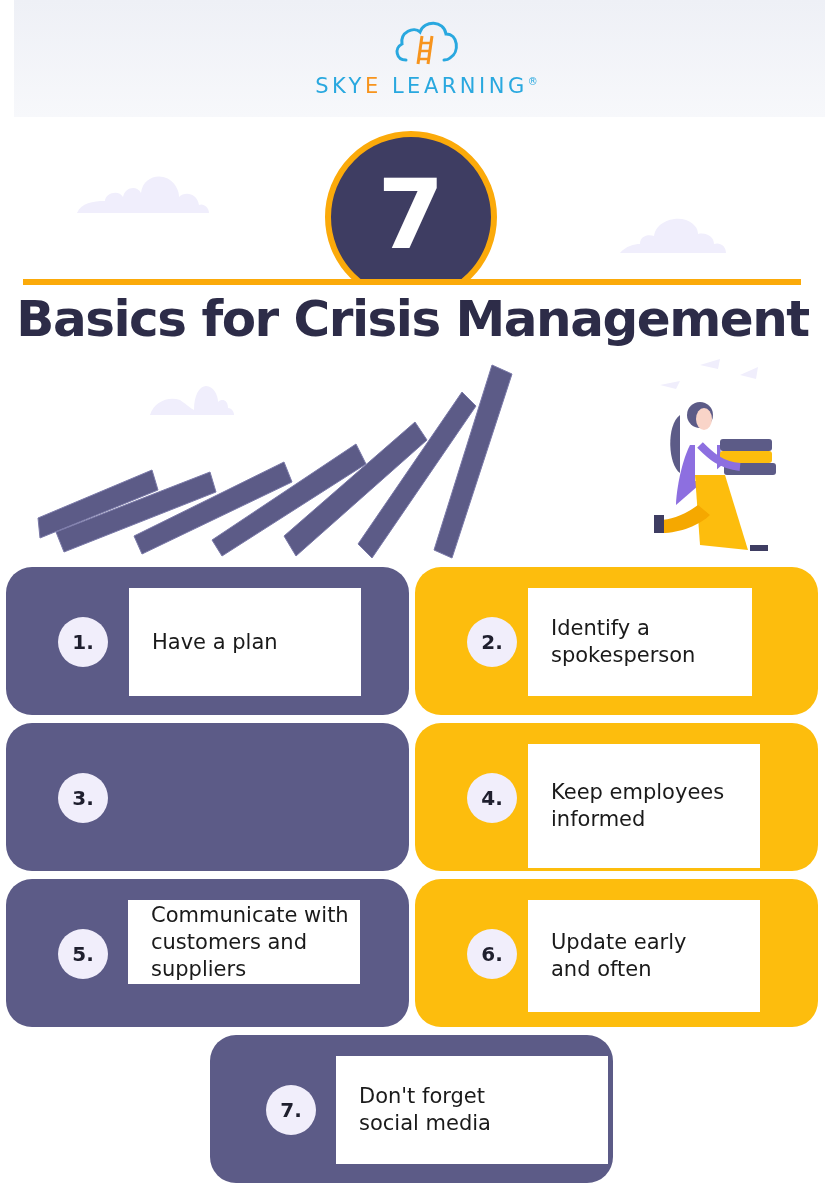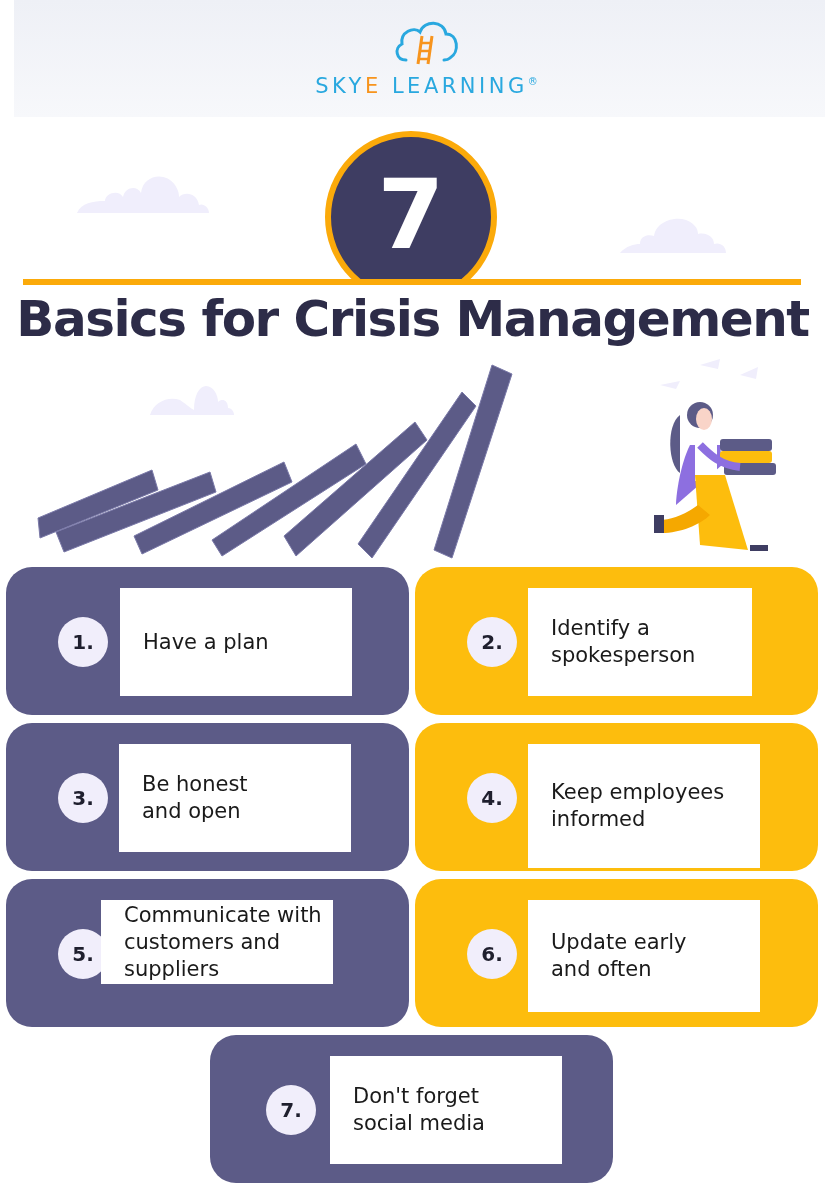--- a/index.html
+++ b/index.html
@@ -82,55 +82,52 @@
   <rect x="80" y="96" width="52" height="12" rx="3" fill="#fdbd0d"></rect>
   <rect x="84" y="108" width="52" height="12" rx="3" fill="#5c5b87"></rect>
   <path d="M60 90 C70 100 80 110 100 112" stroke="#8d6fe0" stroke-width="8" fill="none"></path>
   <polygon points="20,30 40,26 36,34" fill="#f0eefc"></polygon>
   <polygon points="60,10 80,4 78,14" fill="#f0eefc"></polygon>
   <polygon points="100,20 118,12 116,24" fill="#f0eefc"></polygon>
 </svg>
 
 <div class="card purple" style="left:6px;top:567px;width:403px;height:148px">
   <div class="badge" style="left:52px;top:50px">1.</div>
-  <div class="box" style="left:114px;top:21px;width:232px;height:108px">
+  <div class="box" style="left:123px;top:21px;width:232px;height:108px">
       <span>Have a plan</span>
     </div>
 </div>
 <div class="card yellow" style="left:415px;top:567px;width:403px;height:148px">
   <div class="badge" style="left:52px;top:50px">2.</div>
   <div class="box" style="left:113px;top:21px;width:224px;height:108px">
       <span style="width:200px">Identify a spokesperson</span>
     </div>
 </div>
 
 <div class="card purple" style="left:6px;top:723px;width:403px;height:148px">
   <div class="badge" style="left:52px;top:50px">3.</div>
-  <div class="box" style="left:113px;top:21px;width:232px;height:108px">
-      <span style="width:140px">Be honest and open</span>
-    </div>
 </div>
 <div class="card yellow" style="left:415px;top:723px;width:403px;height:148px">
   <div class="badge" style="left:52px;top:50px">4.</div>
   <div class="box" style="left:113px;top:21px;width:232px;height:124px">
       <span style="width:200px">Keep employees informed</span>
     </div>
 </div>
 
 <div class="card purple" style="left:6px;top:879px;width:403px;height:148px">
   <div class="badge" style="left:52px;top:50px">5.</div>
-  <div class="box" style="left:95px;top:21px;width:232px;height:84px">
+  <div class="box" style="left:122px;top:21px;width:232px;height:84px">
       <span style="width:200px">Communicate with customers and suppliers</span>
     </div>
 </div>
 <div class="card yellow" style="left:415px;top:879px;width:403px;height:148px">
   <div class="badge" style="left:52px;top:50px">6.</div>
   <div class="box" style="left:113px;top:21px;width:232px;height:112px">
       <span style="width:160px">Update early and often</span>
     </div>
 </div>
 
 <div class="card purple" style="left:210px;top:1035px;width:403px;height:148px">
   <div class="badge" style="left:56px;top:50px">7.</div>
-  <div class="box" style="left:120px;top:21px;width:232px;height:108px">
+  <div class="box" style="left:126px;top:21px;width:272px;height:108px">
       <span style="width:180px">Don't forget social media</span>
     </div>
 </div>
 
 </body></html>

